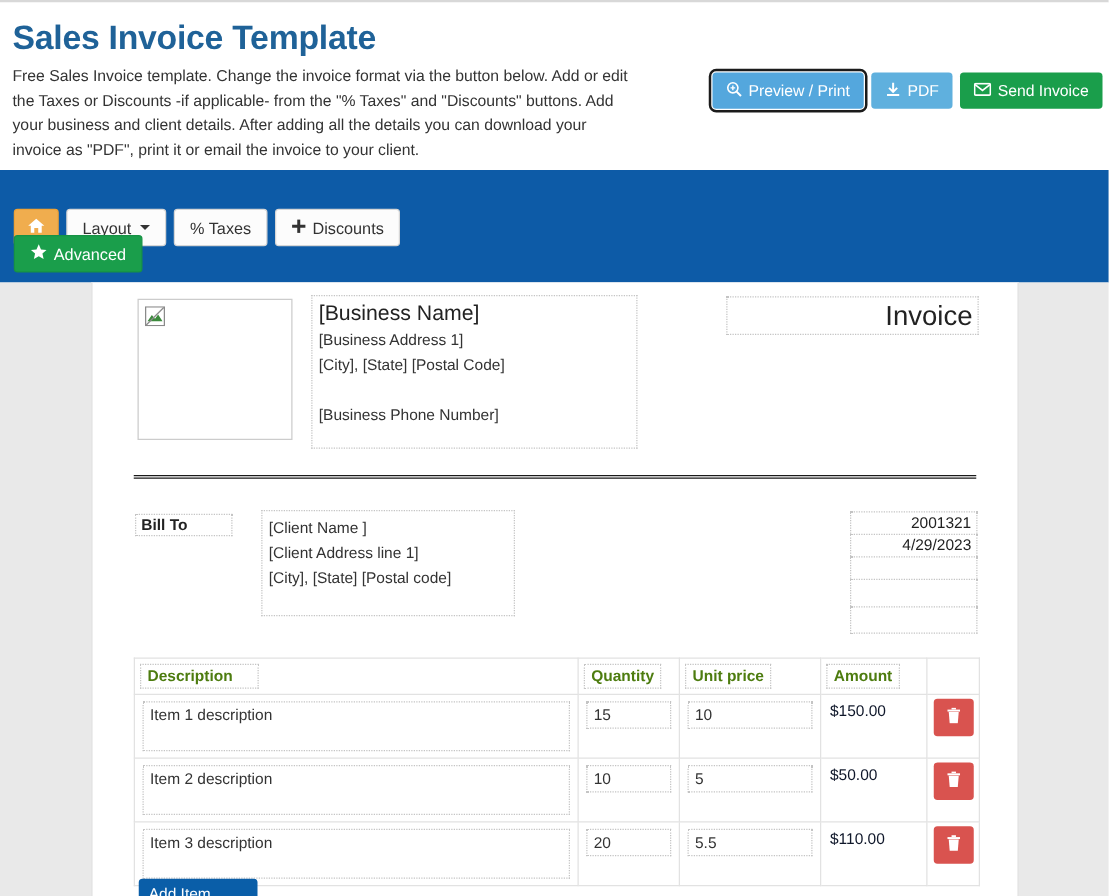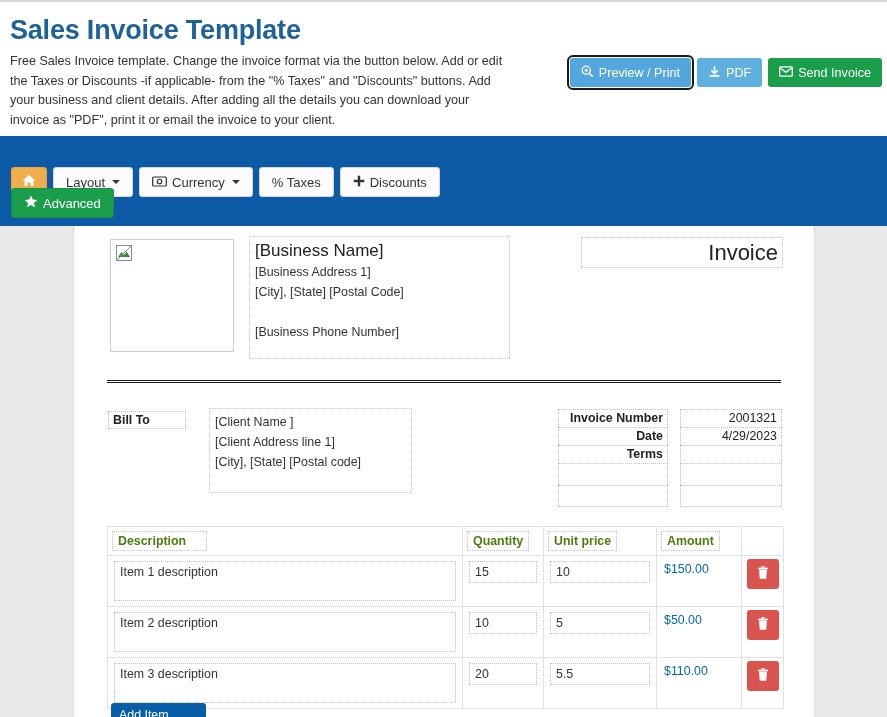--- a/index.html
+++ b/index.html
@@ -159,21 +159,21 @@
     font-size: 12.4px; font-weight: bold; color: #4d7c0f;
     padding: 2px 5px; margin: 4px; min-height: 19px;
   }
   .cell-inner {
     display: block; border: 1px dotted #c4c4c4;
     font-size: 12.4px; color: #333333;
     padding: 3px 5px; margin: 5px 6px; min-height: 40px;
   }
   .cell-inner.short { min-height: 18px; }
   .cell-plain {
-    display: block; font-size: 12.4px; color: #0369a1;
+    display: block; font-size: 12.4px; color: #0f172a;
     padding: 6px 7px;
   }
   .row-h td { height: 50px; }
   .act-cell { text-align: center; vertical-align: middle; }
   .del-btn {
     display: inline-flex; align-items: center; justify-content: center;
     width: 32px; height: 30px; background: #d9534f; border: none;
     border-radius: 3px; cursor: pointer; margin-top: 3px;
   }
 
@@ -232,29 +232,20 @@
   <div class="toolbar-band">
     <div class="tb-row tb-row1">
       <button class="tb-btn tb-home">
         <span>
           <svg width="14" height="13" viewBox="0 0 16 14" fill="#ffffff">
             <path d="M8 0.6 L0.6 7 H3 V13.4 H6.2 V9.2 H9.8 V13.4 H13 V7 H15.4 Z"></path>
           </svg>
         </span>
       </button><button class="tb-btn">
         <span>Layout</span>
-        <span class="caret"></span>
-      </button><button class="tb-btn">
-        <span>
-          <svg width="15" height="11" viewBox="0 0 16 11" fill="none">
-            <rect x="0.7" y="0.7" width="14.6" height="9.6" rx="1" stroke="#333333" stroke-width="1.3"></rect>
-            <circle cx="8" cy="5.5" r="2.4" stroke="#333333" stroke-width="1.3"></circle>
-          </svg>
-        </span>
-        <span>Currency</span>
         <span class="caret"></span>
       </button><button class="tb-btn">
         <span>% Taxes</span>
       </button><button class="tb-btn">
         <span>
           <svg width="12" height="12" viewBox="0 0 14 14" fill="#333333">
             <rect x="5.6" y="0.8" width="2.8" height="12.4"></rect>
             <rect x="0.8" y="5.6" width="12.4" height="2.8"></rect>
           </svg>
         </span>
@@ -302,27 +293,20 @@
 
       <div class="rule"></div>
 
       <div class="billto-label">Bill To</div>
       <div class="client-box">
         <div class="client-line">[Client Name ]</div>
         <div class="client-line">[Client Address line 1]</div>
         <div class="client-line">[City], [State] [Postal code]</div>
       </div>
 
-      <div class="meta-labels">
-        <div class="meta-cell">Invoice Number</div>
-        <div class="meta-cell">Date</div>
-        <div class="meta-cell">Terms</div>
-        <div class="meta-cell tall"></div>
-        <div class="meta-cell tall"></div>
-      </div>
 
       <div class="meta-values">
         <div class="meta-cell">2001321</div>
         <div class="meta-cell">4/29/2023</div>
         <div class="meta-cell"></div>
         <div class="meta-cell tall"></div>
         <div class="meta-cell tall"></div>
       </div>
 
       <table class="tbl">

